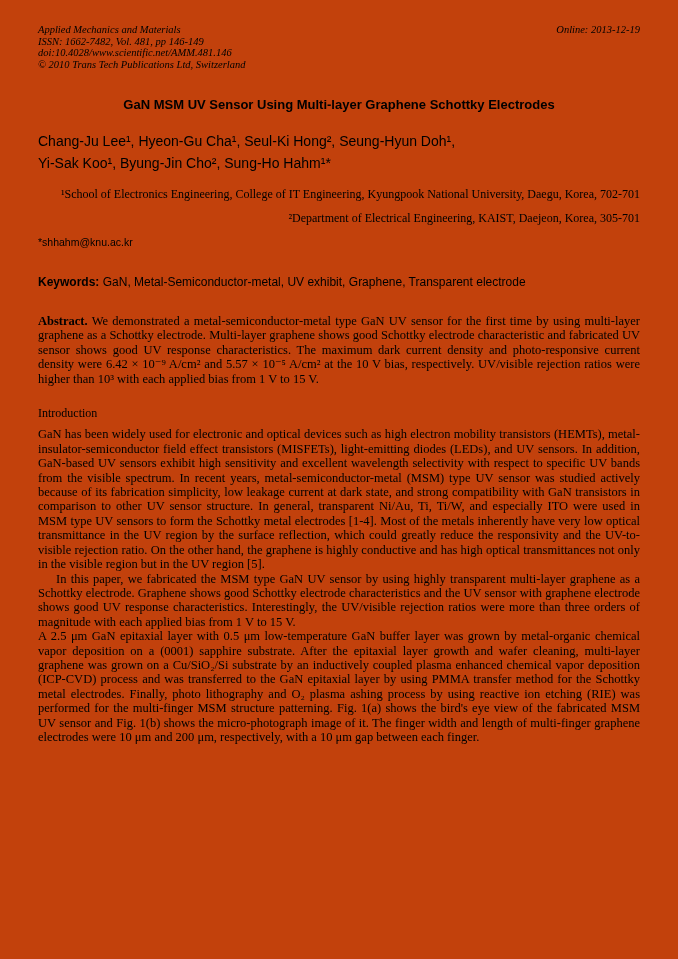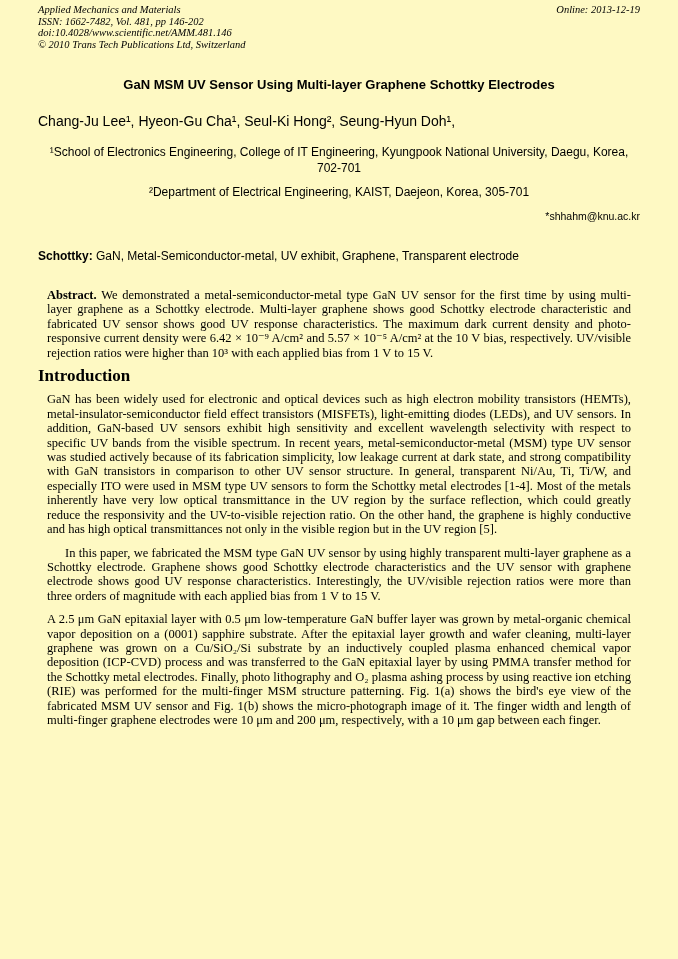--- a/index.html
+++ b/index.html
@@ -4,24 +4,24 @@
 <style>
   html, body {
     margin: 0;
     padding: 0;
     background: #ffffff;
   }
   .page {
     position: relative;
     width: 678px;
     height: 959px;
-    background: #fef9c3;
+    background: #c2410c;
     color: #000000;
     box-sizing: border-box;
-    padding: 4px 38px 20px 38px;
+    padding: 24px 38px 20px 38px;
     overflow: hidden;
     font-family: "Liberation Serif", "DejaVu Serif", serif;
   }
   
   .hdr {
     display: flex;
     justify-content: space-between;
     align-items: flex-start;
     font-style: italic;
     font-size: 10.5px;
@@ -41,90 +41,92 @@
   }
   .authors {
     margin-top: 16px;
     text-align: left;
     font-family: "Liberation Sans", "DejaVu Sans", sans-serif;
     font-size: 14px;
     line-height: 22px;
   }
   .affiliations {
     margin-top: 12px;
-    text-align: center;
-    font-family: Liberation Sans, sans-serif;
+    text-align: right;
+    font-family: Liberation Serif, serif;
     font-size: 12px;
     line-height: 16px;
   }
   .affiliations .aff { margin-top: 8px; }
   .affiliations .aff:first-child { margin-top: 0; }
   .email {
     margin-top: 10px;
-    text-align: right;
+    text-align: left;
     font-family: "Liberation Sans", "DejaVu Sans", sans-serif;
     font-size: 10.5px;
     line-height: 13px;
   }
 
   
   .keywords {
     margin-top: 26px;
     font-family: "Liberation Sans", "DejaVu Sans", sans-serif;
     font-size: 12px;
     line-height: 15px;
   }
   .bold { font-weight: bold; }
 
   
   .body-par {
-    margin: 9px;
+    margin: 0;
     text-align: justify;
     font-size: 12.5px;
     line-height: 14.4px;
   }
   .abstract-par { margin-top: 24px; }
   .section-heading {
+    margin-top: 20px;
     margin-bottom: 7px;
-    font-weight: bold;
-    font-size: 17px;
+    font-weight: normal;
+    font-size: 12px;
     line-height: 14.4px;
   }
   .indented { text-indent: 18px; }
 </style>
 </head>
 <body>
 
 <div class="page">
 
   <div class="hdr">
     <div class="hdr-left">
       <div>Applied Mechanics and Materials</div>
-      <div>ISSN: 1662-7482, Vol. 481, pp 146-202</div>
+      <div>ISSN: 1662-7482, Vol. 481, pp 146-149</div>
       <div>doi:10.4028/www.scientific.net/AMM.481.146</div>
       <div>© 2010 Trans Tech Publications Ltd, Switzerland</div>
     </div>
     <div class="hdr-right">Online: 2013-12-19</div>
   </div>
 
   <div class="title">GaN MSM UV Sensor Using Multi-layer Graphene Schottky Electrodes</div>
 
   <div class="authors">
     <div>Chang-Ju Lee¹, Hyeon-Gu Cha¹, Seul-Ki Hong², Seung-Hyun Doh¹,</div>
+    <div>Yi-Sak Koo¹, Byung-Jin Cho², Sung-Ho Hahm¹*</div>
   </div>
 
   <div class="affiliations">
     <div class="aff">¹School of Electronics Engineering, College of IT Engineering, Kyungpook National University, Daegu, Korea, 702-701</div>
     <div class="aff">²Department of Electrical Engineering, KAIST, Daejeon, Korea, 305-701</div>
   </div>
 
   <div class="email">*shhahm@knu.ac.kr</div>
 
   <p class="keywords">
-    <span class="bold">Schottky:</span>
+    <span class="bold">Keywords:</span>
     <span>GaN, Metal-Semiconductor-metal, UV exhibit, Graphene, Transparent electrode</span>
   </p>
 
   <p class="body-par abstract-par">
     <span class="bold">Abstract.</span>
     <span>We demonstrated a metal-semiconductor-metal type GaN UV sensor for the first time by using multi-layer graphene as a Schottky electrode. Multi-layer graphene shows good Schottky electrode characteristic and fabricated UV sensor shows good UV response characteristics. The maximum dark current density and photo-responsive current density were 6.42 × 10⁻⁹ A/cm² and 5.57 × 10⁻⁵ A/cm² at the 10 V bias, respectively. UV/visible rejection ratios were higher than 10³ with each applied bias from 1 V to 15 V.</span>
   </p>
 
   <div>
     <div class="section-heading">Introduction</div>

